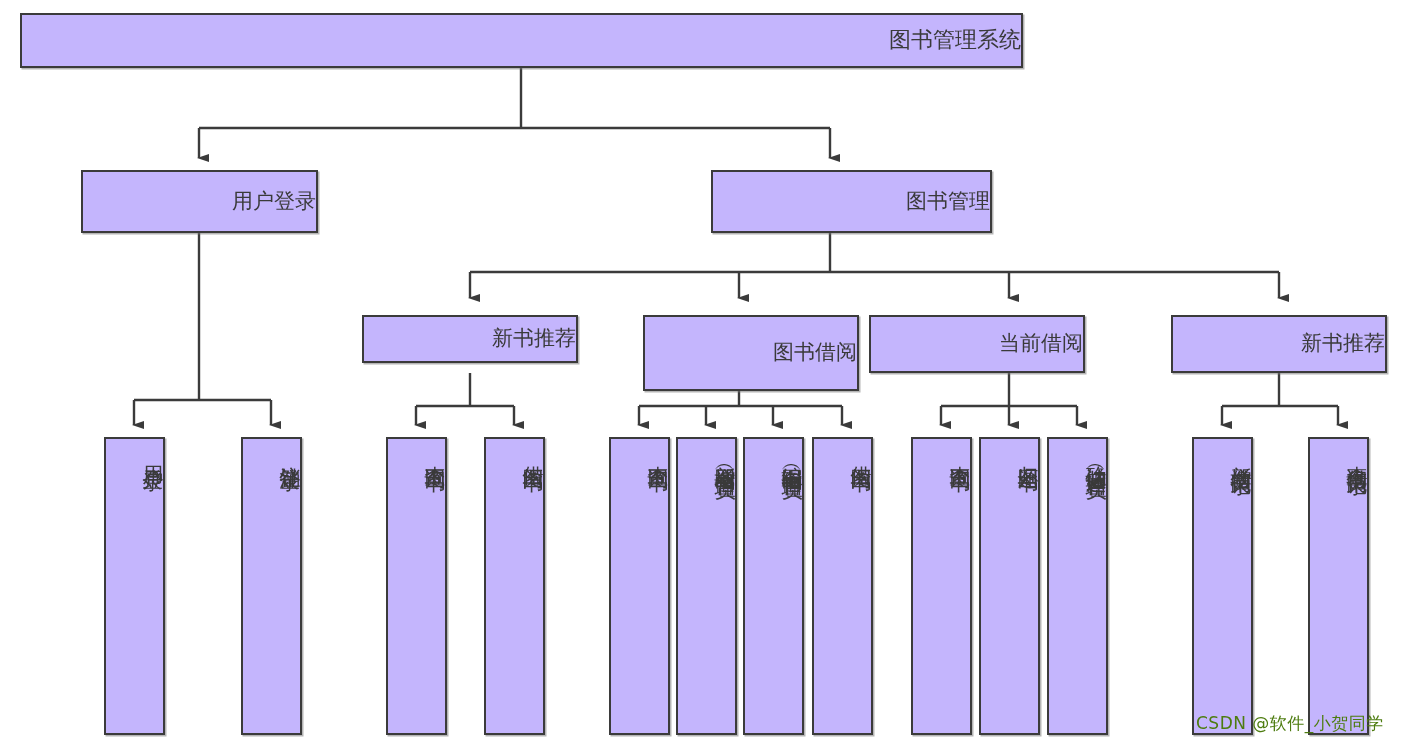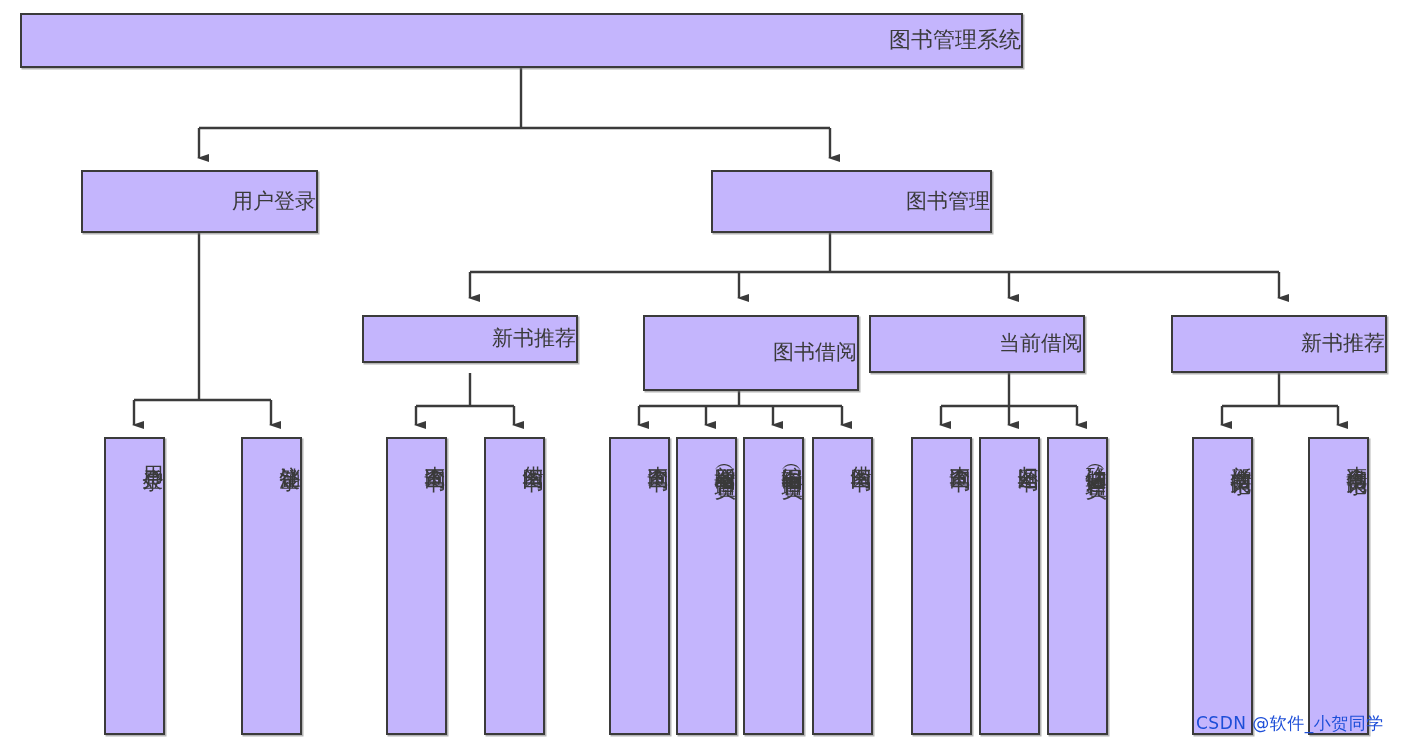--- a/index.html
+++ b/index.html
@@ -58,21 +58,21 @@
     font-size: 21px;
     letter-spacing: 2px;
     line-height: 1;
   }
   #root-node .label { font-size: 22px; }
   #watermark {
     position: absolute;
     left: 1196px;
     top: 712px;
     font-size: 17px;
-    color: #1d4ed8;
+    color: #4d7c0f;
     white-space: nowrap;
     letter-spacing: 0.5px;
   }
 </style>
 </head>
 <body>
 
 <div id="diagram-root">
 
   <svg id="edge-layer" viewBox="0 0 1405 747" width="1405" height="747">

